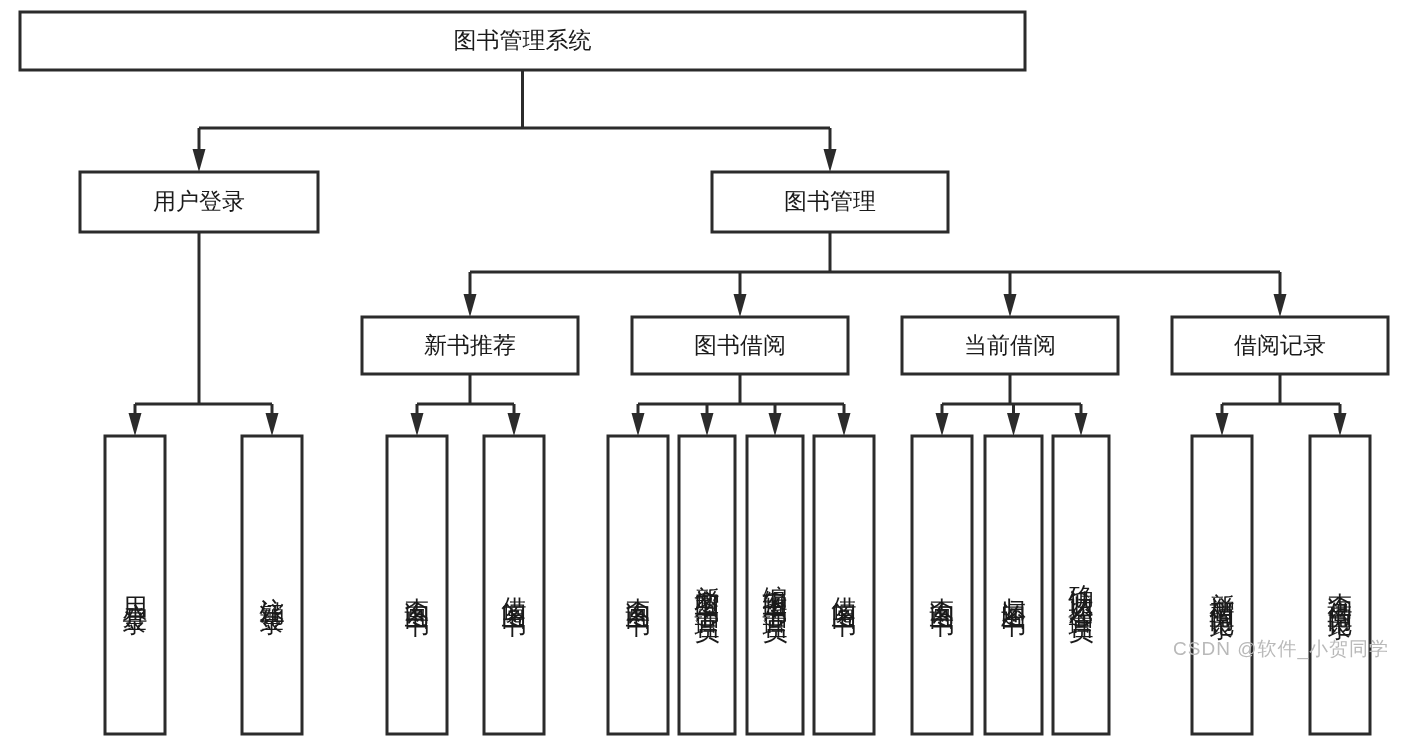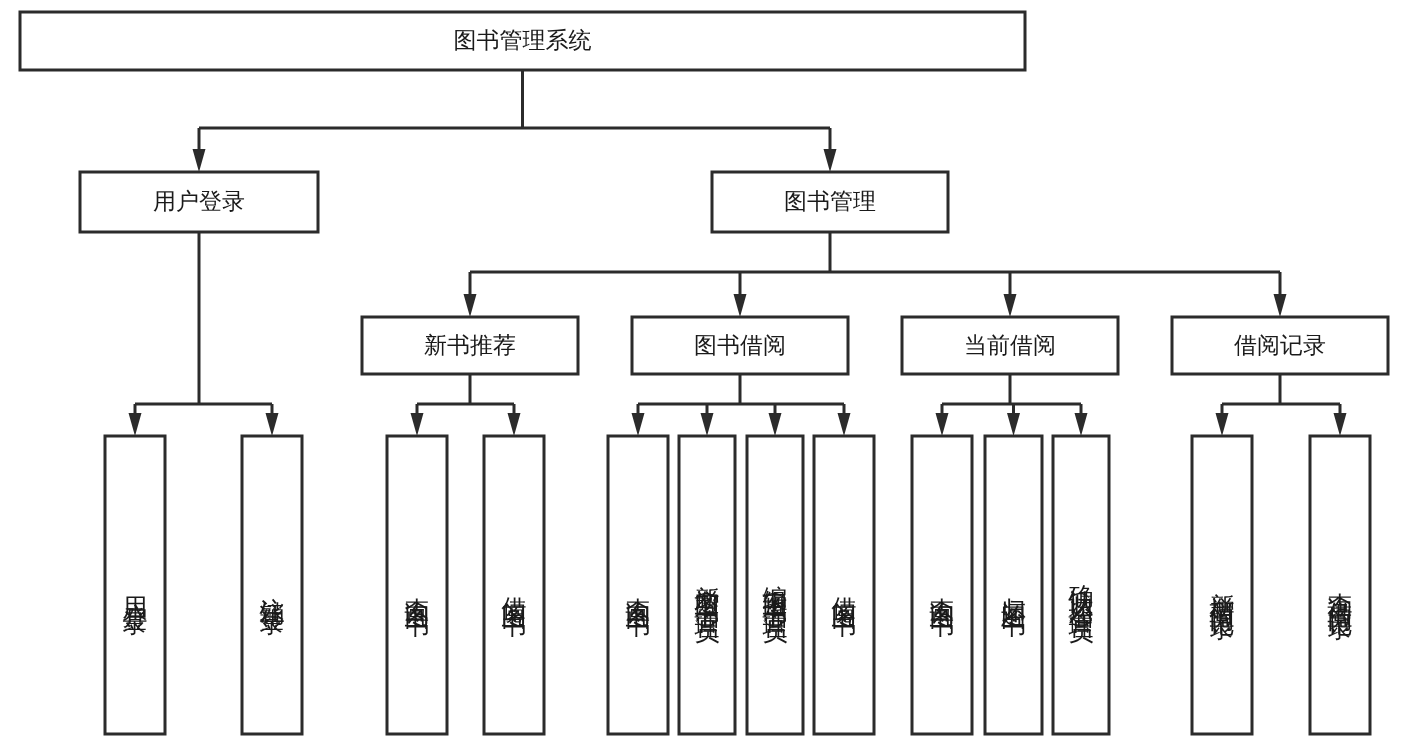--- a/index.html
+++ b/index.html
@@ -177,13 +177,14 @@
       <div class="leaf-label" style="left: 707px; top: 450px; height: 274px;">新增图书（管理员）</div>
       <div class="leaf-label" style="left: 775px; top: 450px; height: 274px;">编辑图书（管理员）</div>
       <div class="leaf-label" style="left: 844px; top: 450px; height: 274px;">借阅图书</div>
       <div class="leaf-label" style="left: 942px; top: 450px; height: 274px;">查询图书</div>
       <div class="leaf-label" style="left: 1013.5px; top: 450px; height: 274px;">归还图书</div>
       <div class="leaf-label" style="left: 1081px; top: 450px; height: 274px;">确认归还（管理员）</div>
       <div class="leaf-label" style="left: 1222px; top: 450px; height: 274px;">新增借阅记录</div>
       <div class="leaf-label" style="left: 1340px; top: 450px; height: 274px;">查询借阅记录</div>
     </div>
 
+  <div class="watermark">CSDN @软件_小贺同学</div>
 </div>
 
 </body></html>

